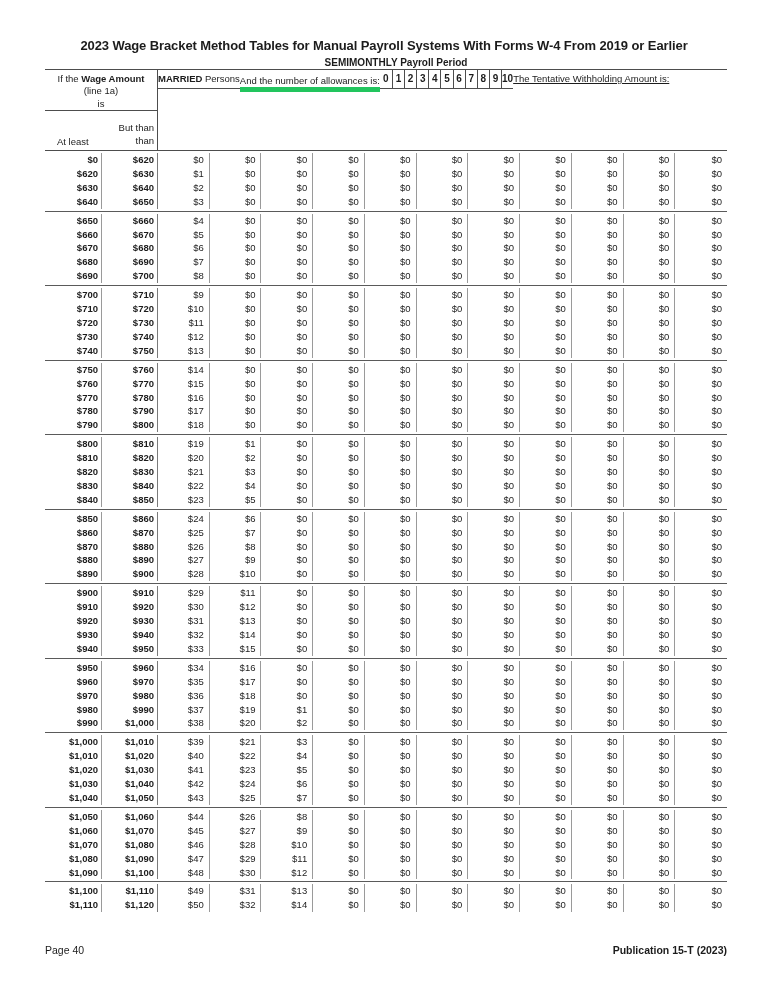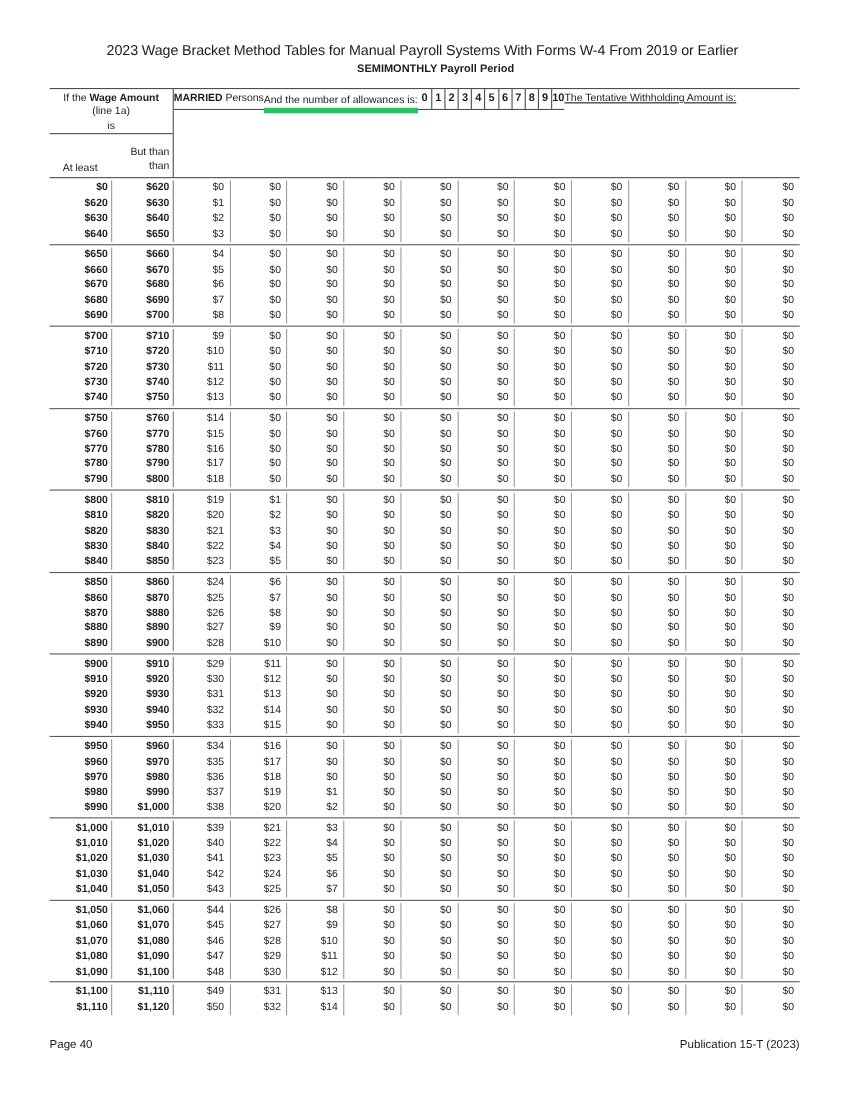--- a/index.html
+++ b/index.html
@@ -7,34 +7,34 @@
     width: 768px; height: 994px;
     background: #ffffff;
     font-family: "Liberation Sans", sans-serif;
     color: #1c1c1c;
     position: relative;
     overflow: hidden;
   }
   .page-title {
     margin: 38px 20px 0;
     text-align: center;
-    font-weight: normal;
+    font-weight: bold;
     font-size: 13px;
     letter-spacing: -0.1px;
   }
   .page-subtitle {
     margin-top: 4px;
     text-align: center;
     font-weight: bold;
     font-size: 10px;
     padding-left: 24px;
   }
   .table-wrap {
     position: absolute;
-    left: 45px; top: 80px;
+    left: 45px; top: 69px;
     width: 682px;
   }
   * { box-sizing: border-box; }
 
   
   .thead {
     display: grid;
     grid-template-columns: 113px 569px;
     border-top: 1px solid #4d4d4d;
     border-bottom: 1px solid #4d4d4d;
@@ -126,21 +126,21 @@
   
   .footer {
     position: absolute;
     left: 45px; right: 41px; top: 944px;
     display: flex;
     justify-content: space-between;
     align-items: baseline;
     font-size: 10.5px;
     text-align: right;
   }
-  .footer .pub { font-weight: normal; margin-left: 12px; }
+  .footer .pub { font-weight: bold; margin-left: 12px; }
   b { font-weight: bold; }
 </style>
 </head>
 <body>
 
 <div class="page-title">2023 Wage Bracket Method Tables for Manual Payroll Systems With Forms W-4 From 2019 or Earlier</div>
 <div class="page-subtitle">SEMIMONTHLY Payroll Period</div>
 
 <div class="table-wrap">
 

